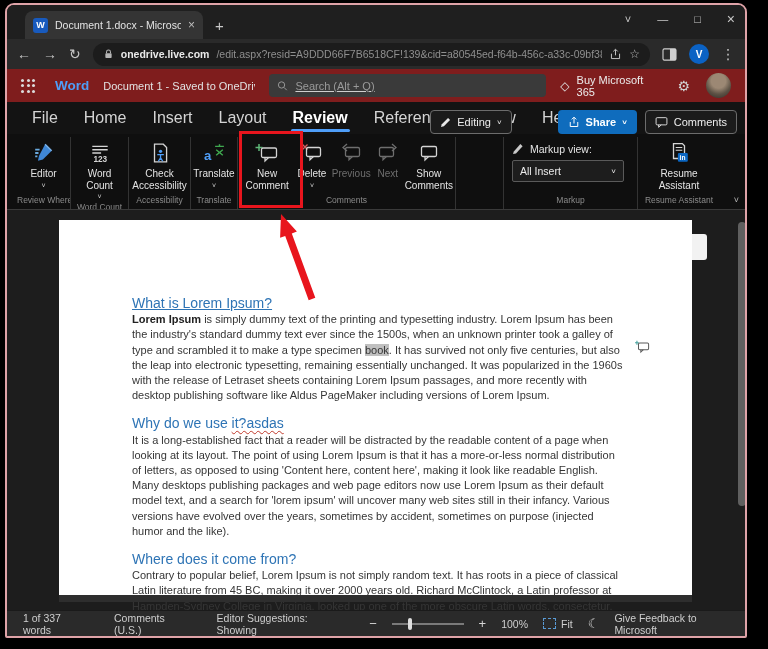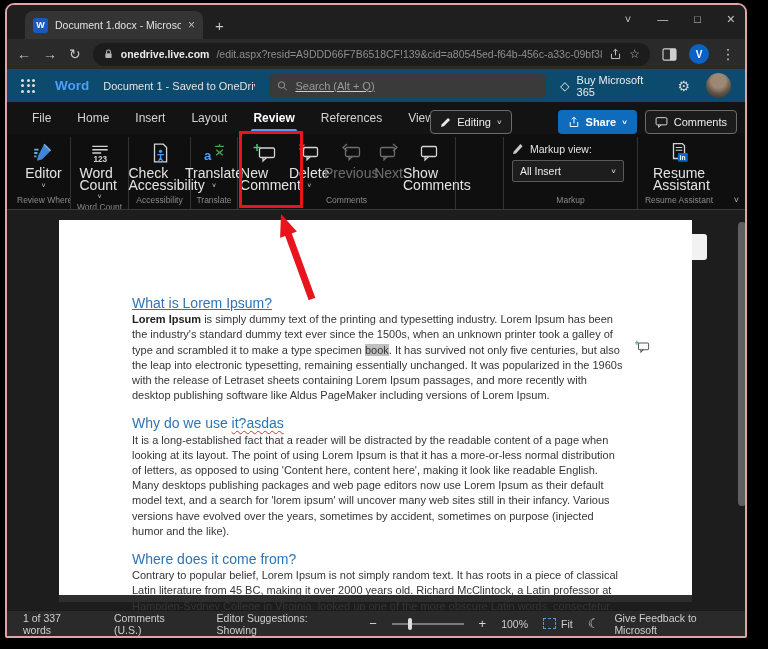--- a/index.html
+++ b/index.html
@@ -25,61 +25,61 @@
   .navglyph { color:#c6c6c6; font-size:14px; }
   .urlpill { flex:1; height:23px; background:#1c1c1c; border-radius:12px; display:flex;
     align-items:center; padding:0 10px; gap:7px; overflow:hidden; }
   .url-domain { color:#eaeaea; font-size:10.5px; font-weight:bold; white-space:nowrap; }
   .url-path { color:#8f8f8f; font-size:10.5px; white-space:nowrap; overflow:hidden; flex:1; }
   .pill-ic { flex:none; color:#b9b9b9; font-size:12px; }
   .profile-v { width:20px; height:20px; border-radius:50%; background:#0b62c4; color:#fff;
     font-size:10px; font-weight:bold; display:flex; align-items:center; justify-content:center; flex:none; }
 
   
-  .appbar { height:33px; background:#0c4a6e; display:flex; align-items:center; padding:0 14px; gap:14px; }
+  .appbar { height:33px; background:#7f1d1d; display:flex; align-items:center; padding:0 14px; gap:14px; }
   .waffle { display:grid; grid-template-columns:repeat(3,3px); gap:2.5px; }
   .waffle i { width:3px; height:3px; background:#dcdcdc; border-radius:50%; }
   .brand { color:#4f9ef8; font-size:13.5px; font-weight:bold; margin-left:6px; }
   .doc-title { color:#e2e2e2; font-size:11px; white-space:nowrap; overflow:hidden; max-width:152px; }
   .searchpill { width:282px; height:23px; background:#3a3a3a; border-radius:4px; display:flex;
     align-items:center; padding:0 8px; gap:7px; }
   .searchpill input { background:transparent; border:none; outline:none; color:#cfcfcf;
     font-size:11px; width:100%; font-family:"Liberation Sans",sans-serif;text-decoration:underline; }
   .searchpill input::placeholder { color:#9a9a9a; }
   .appbar-right { margin-left:auto; display:flex; align-items:center; gap:16px; }
   .buy { display:flex; align-items:center; gap:7px; color:#ececec; font-size:11px; }
   .diamond { color:#e0e0e0; font-size:12px; }
   .gear { color:#d2d2d2; font-size:14px; }
   .avatar { width:25px; height:25px; border-radius:50%; flex:none;
     background:radial-gradient(circle at 50% 32%, #9c8874 0 34%, #5d5245 62%, #2f2a25 100%); }
 
   
   .ribbontabs { height:32px; background:#131313; display:flex; align-items:center; padding:0 12px; position:relative; }
-  .rtab { color:#d4d4d4; font-size:12px; padding:0 13px; height:100%; display:flex; align-items:center; position:relative; }
+  .rtab { color:#d4d4d4; font-size:16px; padding:0 13px; height:100%; display:flex; align-items:center; position:relative; }
   .rtab.active { color:#fff; font-weight:bold; }
   .rtab.active::after { content:""; position:absolute; left:11px; right:11px; bottom:2px; height:3px;
     background:#4f9ef8; border-radius:2px; }
   .rt-right { position:absolute; right:8px; top:8px; display:flex; align-items:center; }
   .chipbtn { height:24px; border:1px solid #6c6c6c; border-radius:4px; color:#eee; font-size:11px;
     display:flex; align-items:center; gap:6px; padding:0 9px; background:#1b1b1b; }
   .sharebtn { height:24px; background:#0f6cbd; border:none; border-radius:4px; color:#fff;
     font-size:11px; font-weight:bold; display:flex; align-items:center; gap:6px; padding:0 10px;
     margin-left:46px; margin-right:8px; }
   .chev { font-size:8px; color:inherit; }
 
   
   .ribbon { height:76px; background:#0f0f0f; display:flex; padding:3px 8px 0 10px; position:relative;
     border-bottom:1px solid #3a3a3a; }
   .rgroup { display:flex; flex-direction:column; border-right:1px solid #333; }
   .rgroup-btns { flex:1; display:flex; justify-content:center; align-items:flex-start; }
   .rgroup-cap { height:16px; color:#8b8b8b; font-size:8.5px; text-align:center; line-height:14px;
     white-space:nowrap; overflow:hidden; }
   .rbtn { display:flex; flex-direction:column; align-items:center; padding-top:4px; color:#e4e4e4; }
   .rbtn .ric { height:24px; display:flex; align-items:center; }
-  .rbtn .rlbl { font-size:14px; text-align:left; line-height:11.5px; margin-top:3px; }
+  .rbtn .rlbl { font-size:10px; text-align:center; line-height:11.5px; margin-top:3px; }
   .rbtn .rchev { font-size:7px; color:#cfcfcf; margin-top:2px; }
   .rbtn.disabled { color:#6e6e6e; }
   .markup-group { padding:0 8px; }
   .markup-lblrow { display:flex; align-items:center; gap:6px; color:#e4e4e4; font-size:10.5px; margin-top:6px; }
   .markup-select { margin-top:5px; width:112px; height:22px; background:#1d1d1d; border:1px solid #5a5a5a;
     border-radius:2px; color:#ececec; font-size:10.5px; display:flex; align-items:center;
     justify-content:space-between; padding:0 7px; }
   .ribbon-collapse { position:absolute; right:6px; bottom:4px; color:#bdbdbd; font-size:9px; }
 
   

